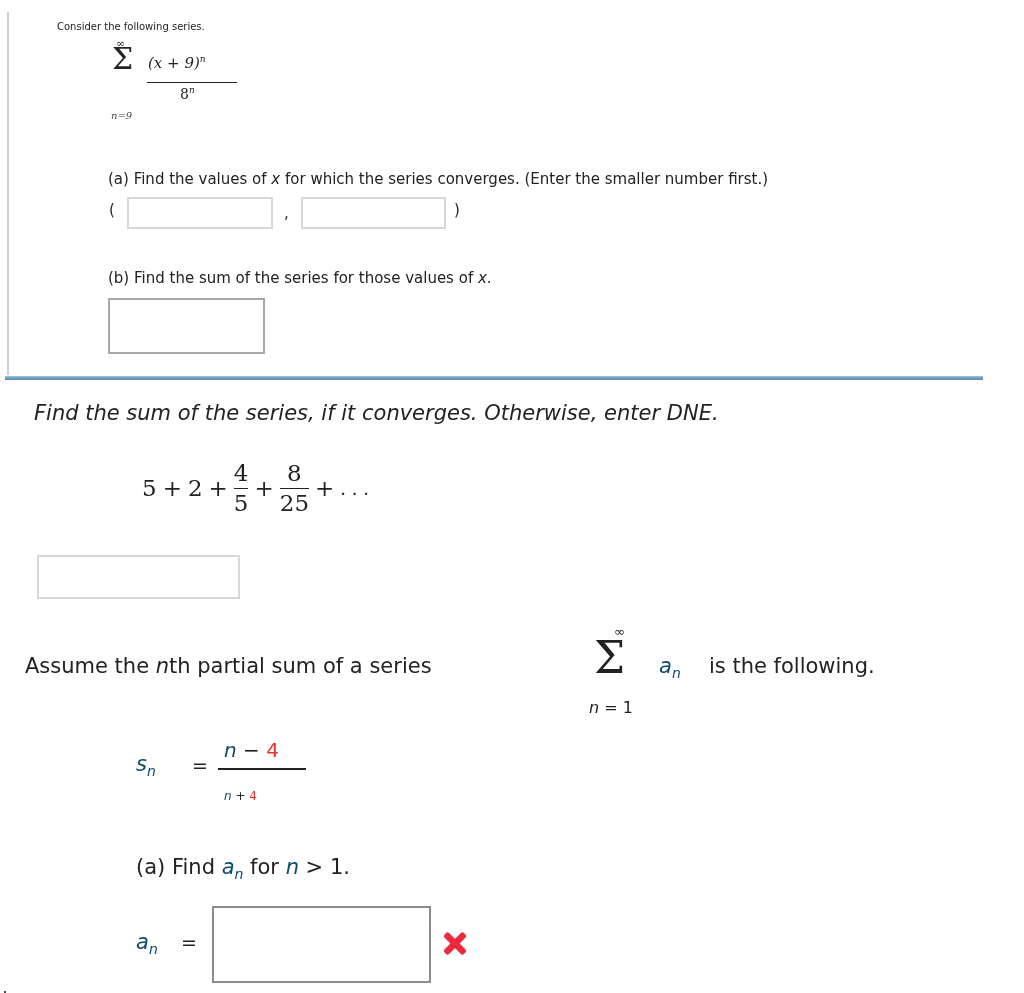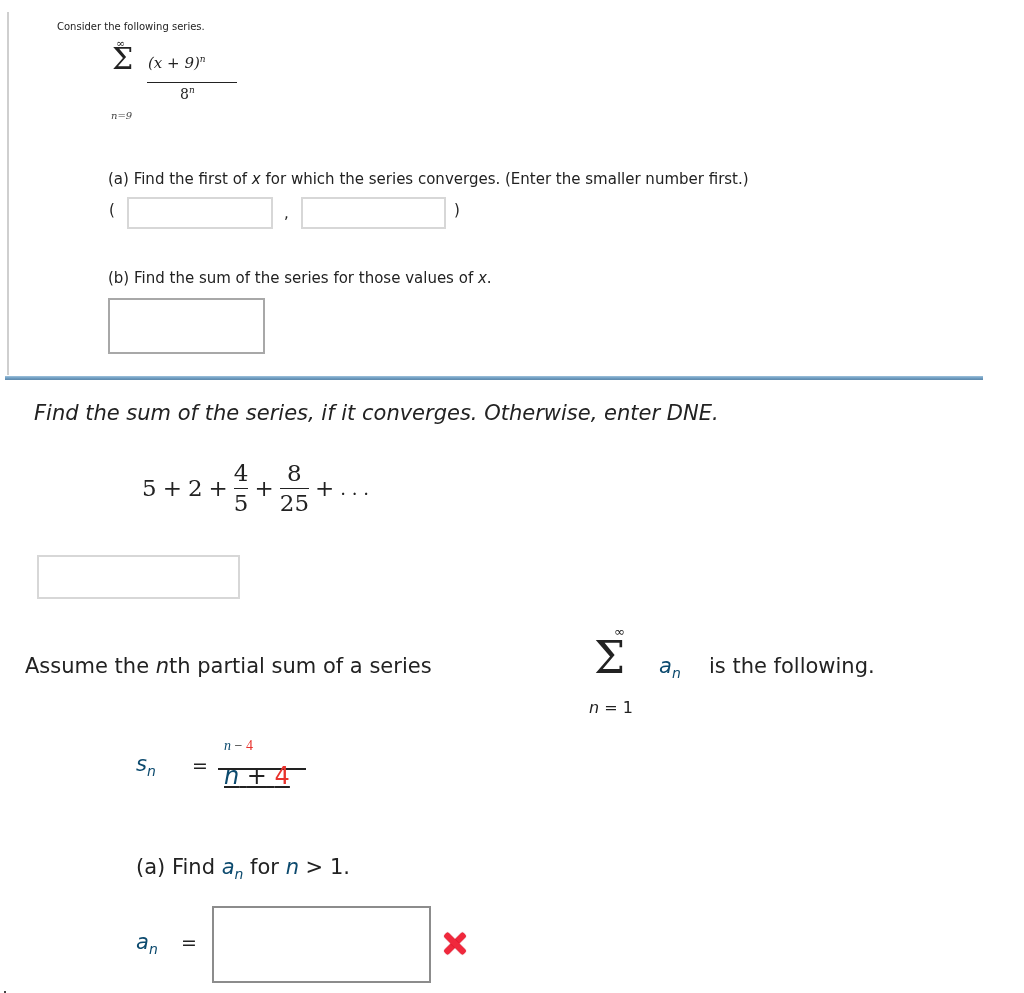--- a/index.html
+++ b/index.html
@@ -84,21 +84,21 @@
   <span class="abs serif" style="left:56px; top:20px; font-size:15px;text-align:right;">
     <span class="it">(x + 9)</span><sup style="font-size:9px;" class="it">n</sup>
   </span>
   <span class="abs" style="left:55px; top:48px; width:90px; height:1px; background:#222;"></span>
   <span class="abs serif" style="left:88px; top:51px; font-size:14px;">
     <span>8</span><sup style="font-size:9px;" class="it">n</sup>
   </span>
 </div>
 
 <div class="abs sans" style="left:108px; top:170px; font-size:15px; white-space:nowrap;">
-  <span>(a) Find the first of </span><span class="it">x</span><span> for which the series converges. (Enter the smaller number first.)</span>
+  <span>(a) Find the values of </span><span class="it">x</span><span> for which the series converges. (Enter the smaller number first.)</span>
 </div>
 <span class="abs sans" style="left:109px; top:201px; font-size:15px;">(</span>
 <input class="input-box input-light" style="left: 127px; top: 197px; width: 146px; height: 32px;" type="text" value="">
 <span class="abs sans" style="left:284px; top:204px; font-size:15px;">,</span>
 <input class="input-box input-light" style="left: 301px; top: 197px; width: 145px; height: 32px;" type="text" value="">
 <span class="abs sans" style="left:454px; top:201px; font-size:15px;">)</span>
 
 <div class="abs sans" style="left:108px; top:269px; font-size:15px; white-space:nowrap;">
   <span>(b) Find the sum of the series for those values of </span><span class="it">x</span><span>.</span>
 </div>
@@ -139,27 +139,27 @@
   <span class="abs bigsigma" style="left:14px; top:16px; font-size:44px;">Σ</span>
   <span class="abs sans" style="left:9px; top:78px; font-size:16px; white-space:nowrap;"><span class="it">n</span> = 1</span>
 </div>
 
 <span class="abs sans it navy" style="left:659px; top:654px; font-size:21px;"><span>a</span><sub style="font-size:14px;">n</sub></span>
 <span class="abs sans" style="left:709px; top:654px; font-size:21px; white-space:nowrap;">is the following.</span>
 
 <div class="abs sans" style="left:136px; top:738px; width:200px; height:70px;">
   <span class="abs it navy" style="left:0; top:14px; font-size:21px;"><span>s</span><sub style="font-size:14px;">n</sub></span>
   <span class="abs" style="left:56px; top:16px; font-size:19px;">=</span>
-  <span class="abs" style="left:88px; top:0; font-size:14px; white-space:nowrap;font-family:Liberation Serif, serif;">
+  <span class="abs" style="left:88px; top:0; font-size:20px; white-space:nowrap;">
     <span class="it navy">n</span>
     <span>−</span>
     <span class="red">4</span>
   </span>
   <span class="abs" style="left:82px; top:30px; width:88px; height:2px; background:#222;"></span>
-  <span class="abs" style="left:88px; top:24px; font-size:24px; white-space:nowrap;text-decoration:underline;">
+  <span class="abs" style="left:88px; top:51px; font-size:12px; white-space:nowrap;">
     <span class="it navy">n</span>
     <span>+</span>
     <span class="red">4</span>
   </span>
 </div>
 
 <div class="abs sans" style="left:136px; top:855px; font-size:21px; white-space:nowrap;">
   <span>(a) Find </span><span class="it navy">a</span><sub class="it navy" style="font-size:14px;">n</sub><span> for </span><span class="it navy">n</span><span> &gt; 1.</span>
 </div>
 

